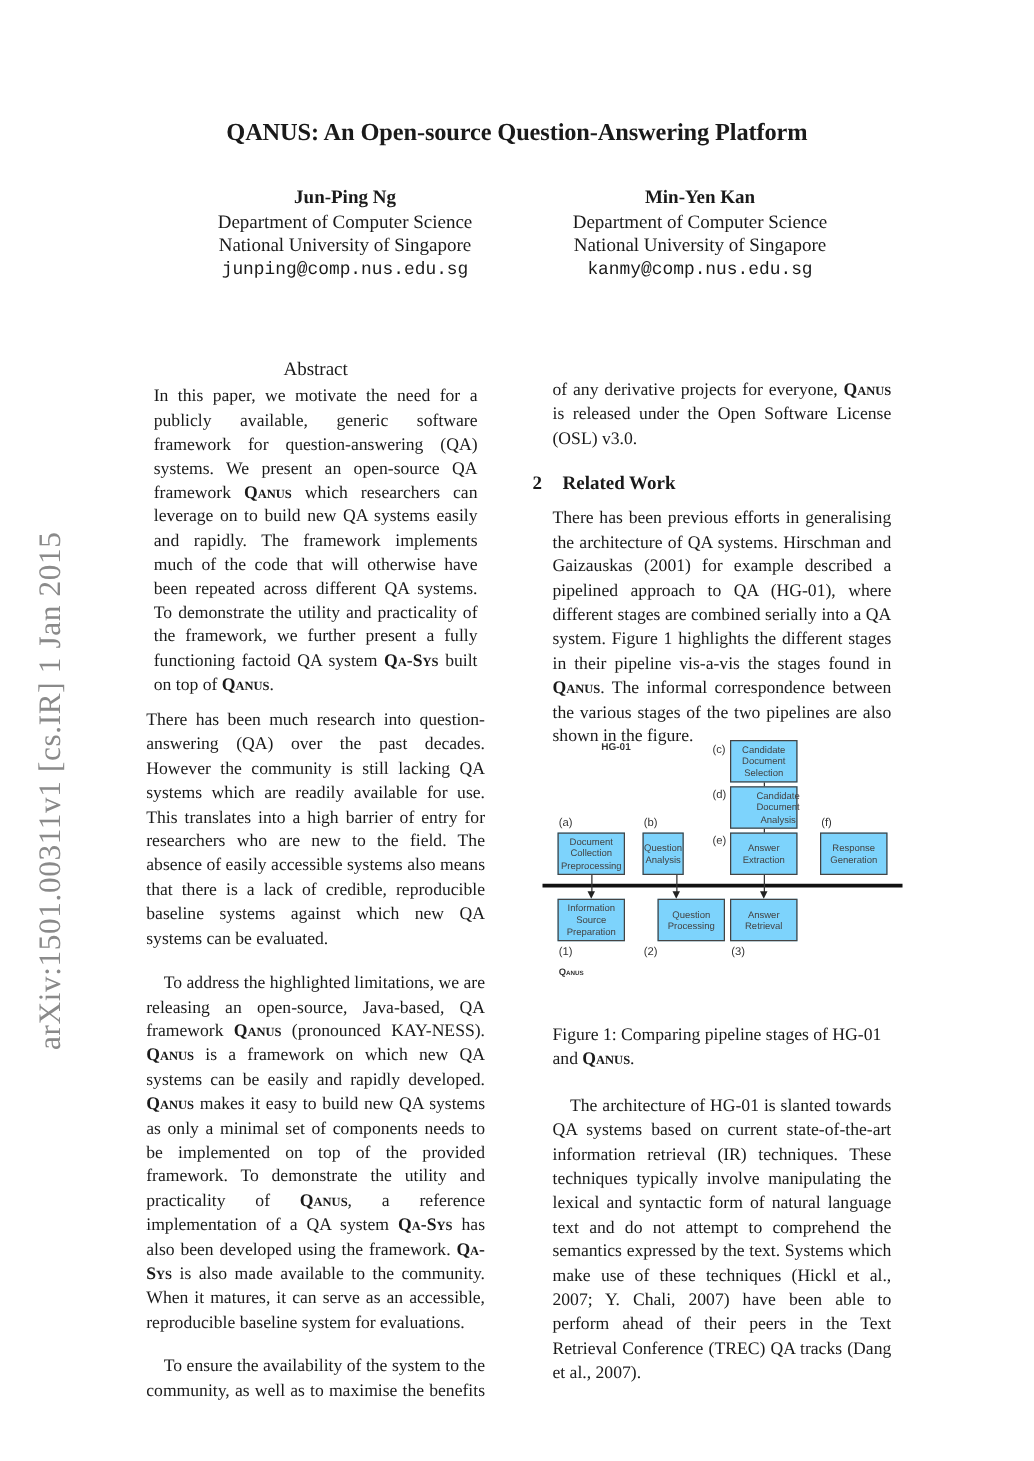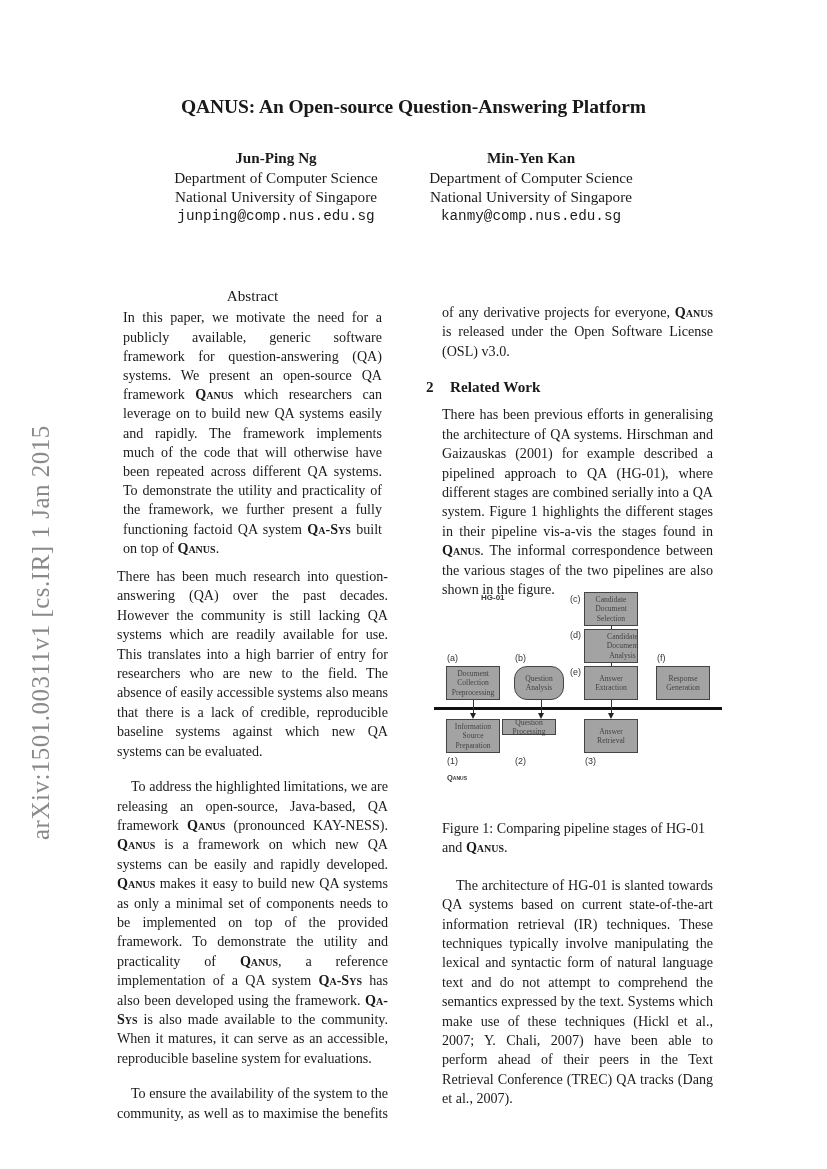--- a/index.html
+++ b/index.html
@@ -23,45 +23,44 @@
   .col { font-size: 14.1px; line-height: 19.4px; text-align: justify; }
   .col p { margin: 16px; }
   .col p.indent { text-indent: 14px; }
   .sc { font-weight: bold; font-variant: small-caps; }
   .heading { font-weight: bold; font-size: 15.2px; }
   .heading .num { display: inline-block; width: 24px; }
   .abstract-title { text-align: center; font-weight: normal; font-size: 15.2px; }
   .fig { position: absolute; left: 430px; top: 585px; width: 300px; height: 200px;
     font-family: "Liberation Sans", "DejaVu Sans", sans-serif; color: #333; }
   .box {
-    position: absolute; border: 1.3px solid #444; background: #a3a3a3;
+    position: absolute; border: 1.3px solid #444; background: #7dd3fc;
     font-size: 7.6px; line-height: 9.3px; text-align: center;
     display: flex; align-items: center; justify-content: center; box-sizing: border-box;
     color: #444;
-    font-family: Liberation Serif, serif;
   }
   .lbl { position: absolute; font-size: 9px; color: #333; }
   .vline { position: absolute; width: 1.3px; background: #333; }
   .arrow { position: absolute; width: 0; height: 0;
     border-left: 3.5px solid transparent; border-right: 3.5px solid transparent; border-top: 6px solid #222; }
 </style>
 </head>
 <body>
 
 <div class="abs arxiv">arXiv:1501.00311v1  [cs.IR]  1 Jan 2015</div>
 
 <div class="abs title">QANUS: An Open-source Question-Answering Platform</div>
 
 <div class="abs author" style="left:126px;">
   <div class="name">Jun-Ping Ng</div>
   <div>Department of Computer Science</div>
   <div>National University of Singapore</div>
   <div class="email">junping@comp.nus.edu.sg</div>
 </div>
-<div class="abs author" style="left:381px;">
+<div class="abs author" style="left:410px;">
   <div class="name">Min-Yen Kan</div>
   <div>Department of Computer Science</div>
   <div>National University of Singapore</div>
   <div class="email">kanmy@comp.nus.edu.sg</div>
 </div>
 
 <div class="abs col" style="left:101px; top:286px; width:303px;">
   <div class="abstract-title">Abstract</div>
   <p style="margin:3px 22px 0 22px; line-height:19.2px;"><span>In this paper, we motivate the need for a publicly available, generic software framework for question-answering (QA) systems. We present an open-source QA framework </span><span class="sc">Qanus</span><span> which researchers can leverage on to build new QA systems easily and rapidly. The framework implements much of the code that will otherwise have been repeated across different QA systems. To demonstrate the utility and practicality of the framework, we further present a fully functioning factoid QA system </span><span class="sc">Qa-Sys</span><span> built on top of </span><span class="sc">Qanus</span><span>.</span></p>
 
@@ -90,35 +89,35 @@
   <div class="lbl" style="left:140px; top:45px;">(d)</div>
   <div class="box" style="left:154px; top:44px; width:54px; height:34px;padding-left:23px;">Candidate Document Analysis</div>
   <div class="vline" style="left:181px; top:78px; height:4px;"></div>
 
   <div class="lbl" style="left:17px; top:68px;">(a)</div>
   <div class="lbl" style="left:85px; top:68px;">(b)</div>
   <div class="lbl" style="left:140px; top:82px;">(e)</div>
   <div class="lbl" style="left:227px; top:68px;">(f)</div>
 
   <div class="box" style="left:16px; top:81px; width:54px; height:34px;">Document Collection Preprocessing</div>
-  <div class="box" style="left:84px; top:81px; width:50px; height:34px;border-radius:13px;">Question Analysis</div>
+  <div class="box" style="left:84px; top:81px; width:33px; height:34px;">Question Analysis</div>
   <div class="box" style="left:154px; top:81px; width:54px; height:34px;">Answer Extraction</div>
   <div class="box" style="left:226px; top:81px; width:54px; height:34px;">Response Generation</div>
 
   <div style="position:absolute; left:4px; top:122px; width:288px; height:2.5px; background:#111;"></div>
 
   <div class="vline" style="left:43px; top:115px; height:14px;"></div>
   <div class="arrow" style="left:40px; top:128px;"></div>
   <div class="vline" style="left:111px; top:115px; height:14px;"></div>
   <div class="arrow" style="left:108px; top:128px;"></div>
   <div class="vline" style="left:181px; top:115px; height:14px;"></div>
   <div class="arrow" style="left:178px; top:128px;"></div>
 
   <div class="box" style="left:16px; top:134px; width:54px; height:34px;">Information Source Preparation</div>
-  <div class="box" style="left:72px; top:134px; width:54px; height:16px;">Question Processing</div>
+  <div class="box" style="left:96px; top:134px; width:54px; height:34px;">Question Processing</div>
   <div class="box" style="left:154px; top:134px; width:54px; height:34px;">Answer Retrieval</div>
 
   <div class="lbl" style="left:17px; top:171px;">(1)</div>
   <div class="lbl" style="left:85px; top:171px;">(2)</div>
   <div class="lbl" style="left:155px; top:171px;">(3)</div>
 
   <div class="lbl" style="left:17px; top:188px; font-weight:bold; font-size:7.5px; font-variant:small-caps;">Qanus</div>
 </div>
 
 <div class="abs col" style="left:426px; top:803px; width:303px;">

